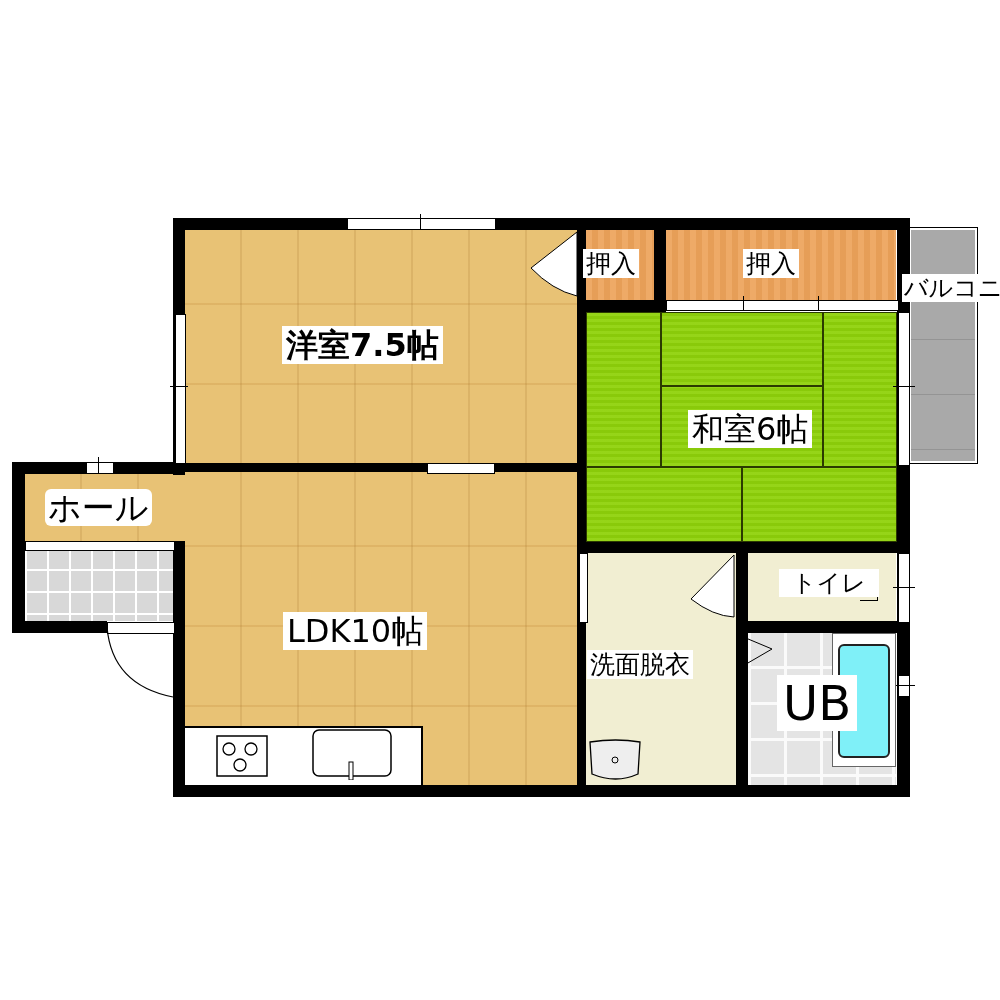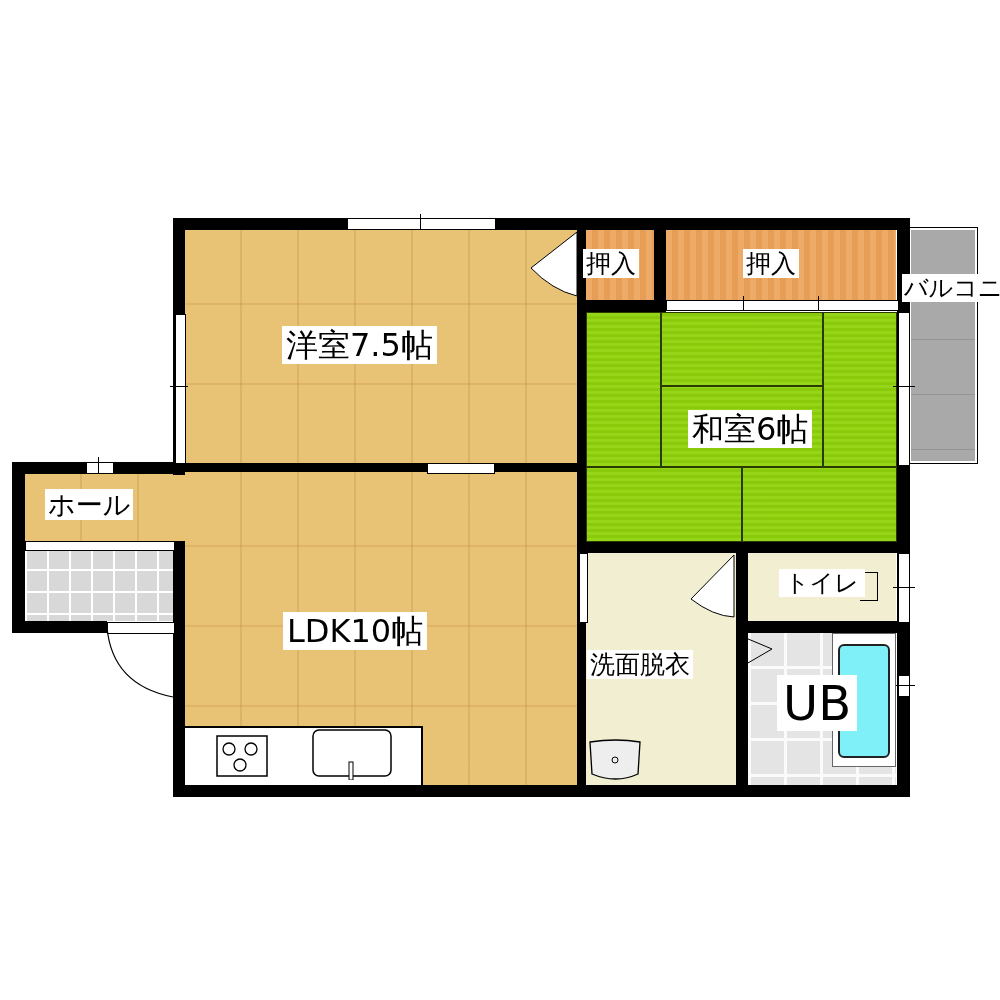--- a/index.html
+++ b/index.html
@@ -102,22 +102,22 @@
     <rect x="37" y="34" width="4" height="18" fill="#fff" stroke="#000" stroke-width="1"></rect>
   </svg>
 <svg class="abs" style="left:586px;top:738px;" width="58" height="46">
     <path d="M4 4 Q30 0 54 4 L52 36 Q30 46 6 36 Z" fill="#eee" stroke="#000" stroke-width="1.3"></path>
     <circle cx="29" cy="22" r="3" fill="none" stroke="#000"></circle>
   </svg>
 <div class="abs" style="left:860px;top:572px;width:18px;height:29px;border:1.5px solid #000;border-left:none;"></div>
 <div class="abs" style="left:832px;top:633px;width:64px;height:134px;background:#fff;border:1px solid #666;"></div>
 <div class="abs" style="left:838px;top:644px;width:52px;height:114px;background:#7ff0f8;border:2px solid #222;border-radius:6px;"></div>
 
-<div class="label" style="left:282px;top:326px;font-size:32px;">洋室7.5帖</div>
+<div class="label" style="left:282px;top:326px;font-size:32px;font-weight:bold;">洋室7.5帖</div>
 <div class="label" style="left:688px;top:410px;font-size:32px;">和室6帖</div>
 <div class="label" style="left:283px;top:612px;font-size:32px;">LDK10帖</div>
 <div class="label" style="left:583px;top:249px;font-size:25px;padding:2px 3px;">押入</div>
 <div class="label" style="left:743px;top:249px;font-size:25px;padding:2px 3px;">押入</div>
 <div class="label" style="left:902px;top:274px;font-size:24px;padding:2px 2px;">バルコニ</div>
-<div class="label" style="left:45px;top:489px;font-size:27px;padding:2px 3px;">ホール</div>
+<div class="label" style="left:45px;top:489px;font-size:33px;padding:2px 3px;border-radius:6px;">ホール</div>
 <div class="label" style="left:587px;top:650px;font-size:25px;padding:2px 3px;">洗面脱衣</div>
-<div class="label" style="left:779px;top:569px;font-size:24px;padding:2px 6px;">トイレ</div>
+<div class="label" style="left:779px;top:569px;font-size:24px;padding:2px 13px;">トイレ</div>
 <div class="label" style="left:777px;top:675px;font-size:48px;padding:4px 6px;">UB</div>
 
 </body></html>

